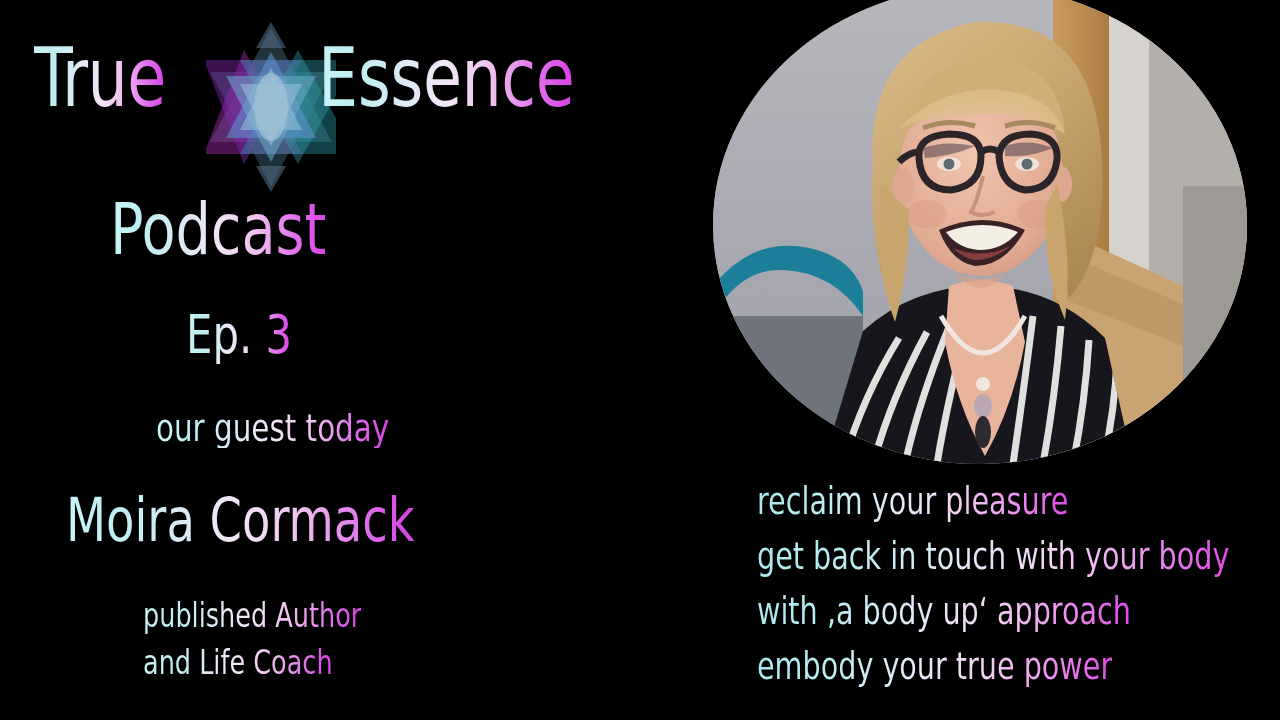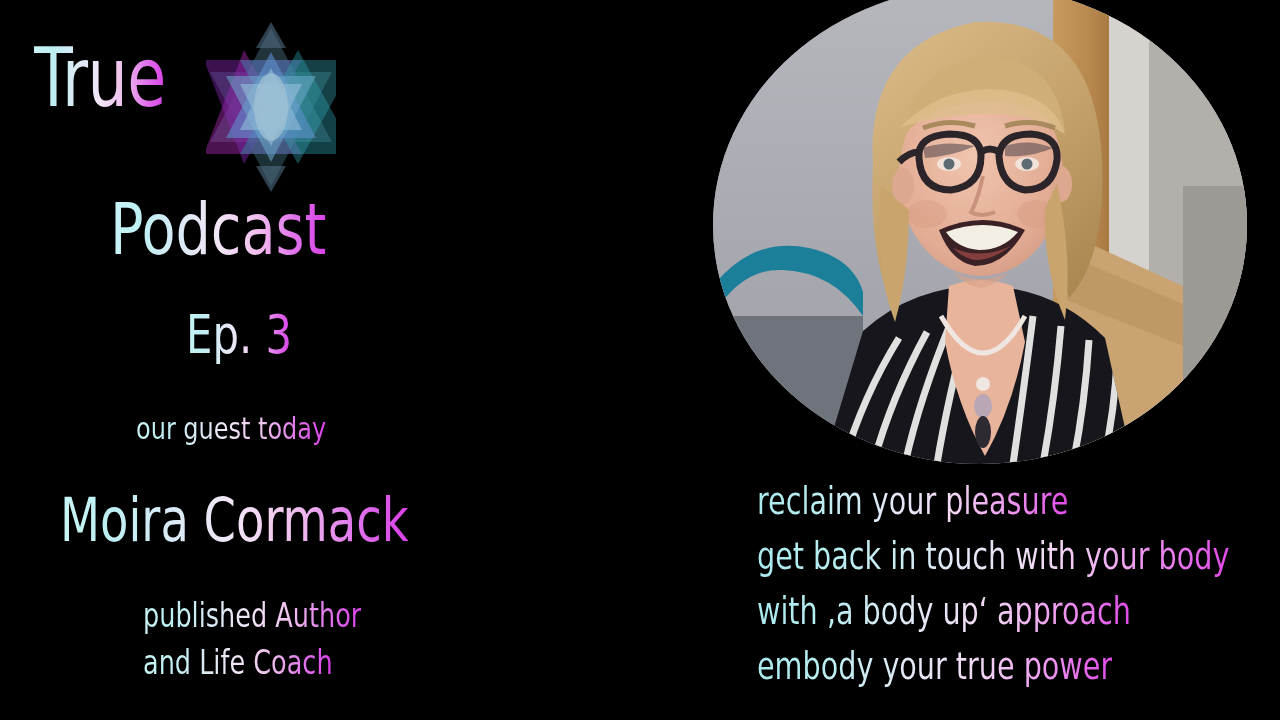--- a/index.html
+++ b/index.html
@@ -111,30 +111,30 @@
     position: absolute;
     left: 186px;
     top: 302px;
     font-size: 54px;
     line-height: 64px;
     text-decoration: underline;
   }
 
   #guest-kicker {
     position: absolute;
-    left: 136px;
+    left: 156px;
     top: 408px;
-    font-size: 31px;
+    font-size: 38px;
     line-height: 40px;
     text-align: center;
   }
 
   #guest-name {
     position: absolute;
-    left: 60px;
+    left: 66px;
     top: 484px;
     font-size: 60px;
     line-height: 72px;
   }
 
   #role-block {
     position: absolute;
     left: 143px;
     top: 592px;
     font-size: 33px;
@@ -206,20 +206,23 @@
             <polygon points="65,46 96,108 34,108" fill="#9fd6f8" opacity="0.7"></polygon>
             <polygon points="65,124 34,62 96,62" fill="#a9dcfb" opacity="0.65"></polygon>
             <ellipse cx="65" cy="85" rx="17" ry="34" fill="#bfe4fb" opacity="0.7"></ellipse>
 
             <polygon points="65,0 80,26 50,26" fill="#5d7f9a" opacity="0.6"></polygon>
             <polygon points="65,170 50,144 80,144" fill="#5d7f9a" opacity="0.6"></polygon>
           </g>
         </svg>
       </div>
 
+      <div class="title-word" id="title-essence">
+        <span class="cond grad">Essence</span>
+      </div>
     </div>
 
     <div id="podcast-line">
       <span class="cond grad">Podcast</span>
     </div>
 
     <div id="episode-line">
       <span class="cond grad">Ep. 3</span>
     </div>
 

